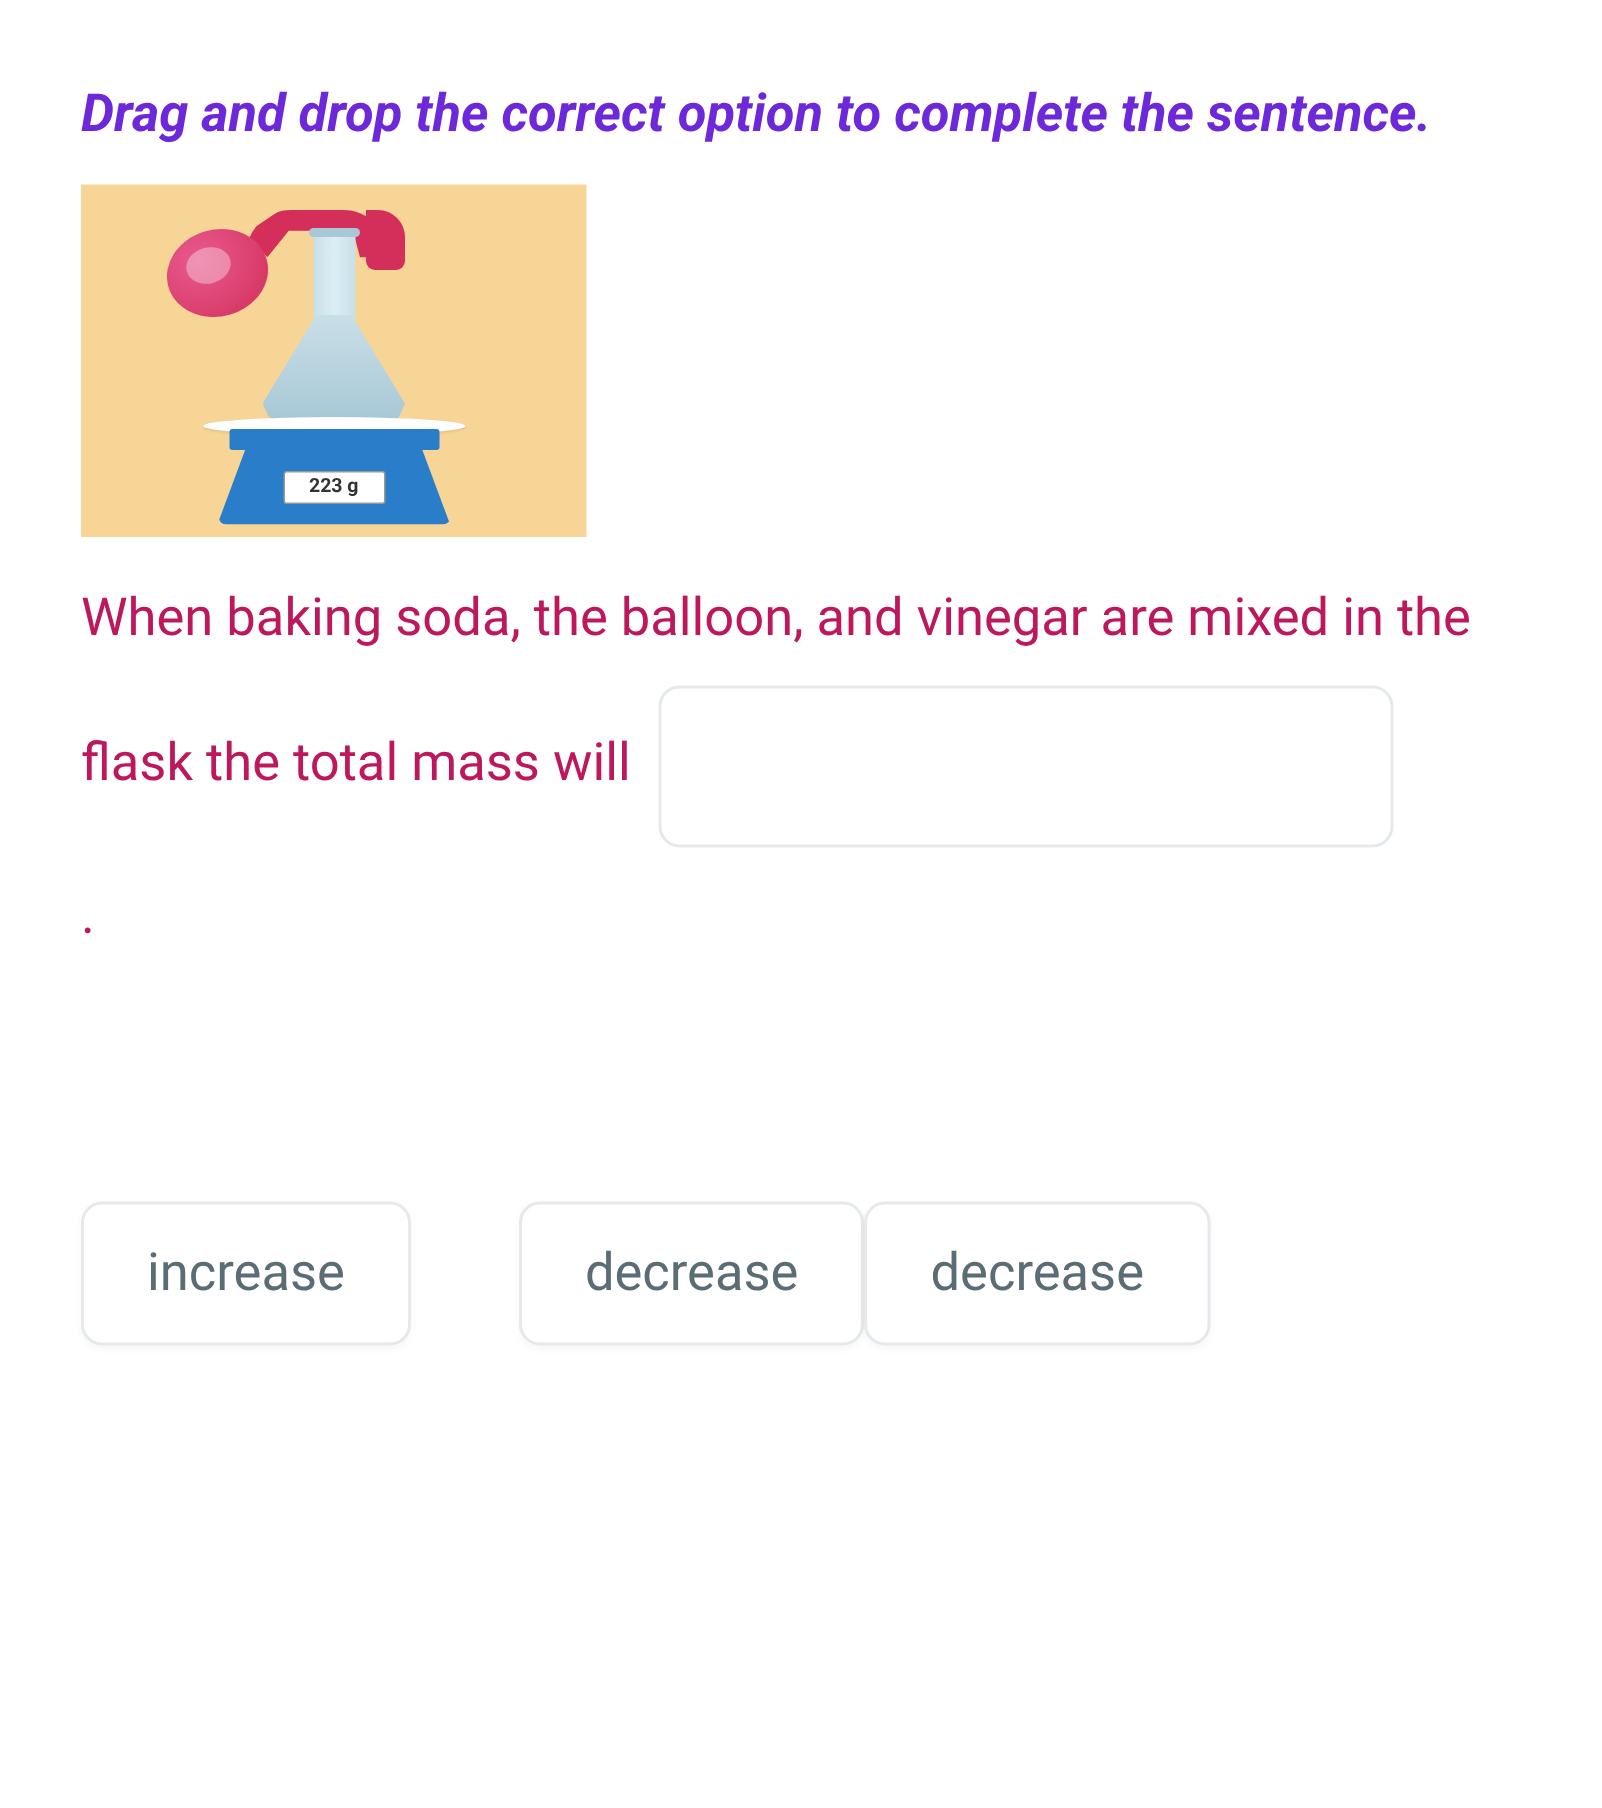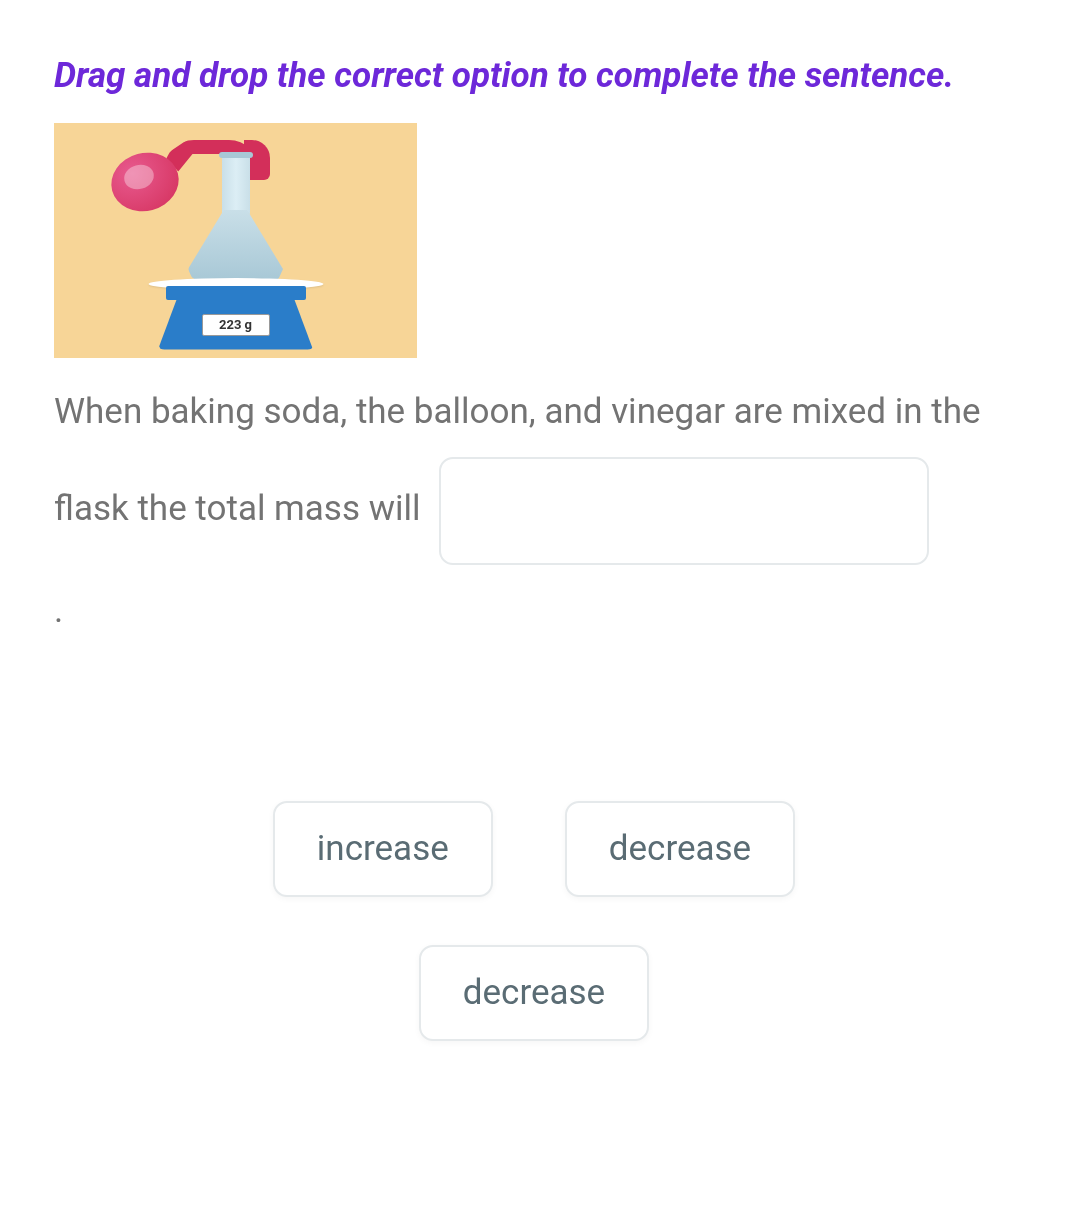--- a/index.html
+++ b/index.html
@@ -16,21 +16,21 @@
     }
     .instruction {
       color: #6d28d9;
       font-weight: 700;
       font-style: italic;
       font-size: 35px;
       line-height: 1.5;
       margin-bottom: 20px;
     }
     .illustration {
-      width: 363px;
+      width: 337px;
       height: 235px;
       background: #f7d597;
       position: relative;
       overflow: hidden;
     }
     .scale-base {
       position: absolute;
       bottom: 8px;
       left: 50%;
       transform: translateX(-50%);
@@ -159,44 +159,43 @@
       position: absolute;
       top: 5px;
       left: 115px;
       width: 26px;
       height: 40px;
       background: #d32f5a;
       border-radius: 0 18px 6px 6px;
     }
     .sentence {
       margin-top: 8px;
-      color: #737373;
+      color: #be185d;
       font-size: 35px;
       line-height: 2.6;
       font-weight: 400;
     }
     .sentence-text {
       display: inline;
     }
     .drop-zone {
       display: inline-block;
       vertical-align: middle;
       width: 490px;
       height: 108px;
       background: #fff;
       border: 2px solid #e5e9eb;
       border-radius: 14px;
       margin-left: 10px;
     }
     .options-area {
       margin-top: 145px;
       display: flex;
-      flex-direction: column;
+      flex-direction: row;
       align-items: center;
-      gap: 48px;
     }
     .options-row {
       display: flex;
       justify-content: center;
       gap: 72px;
     }
     .option-tile {
       background: #fff;
       border: 2px solid #e5e9eb;
       border-radius: 14px;

